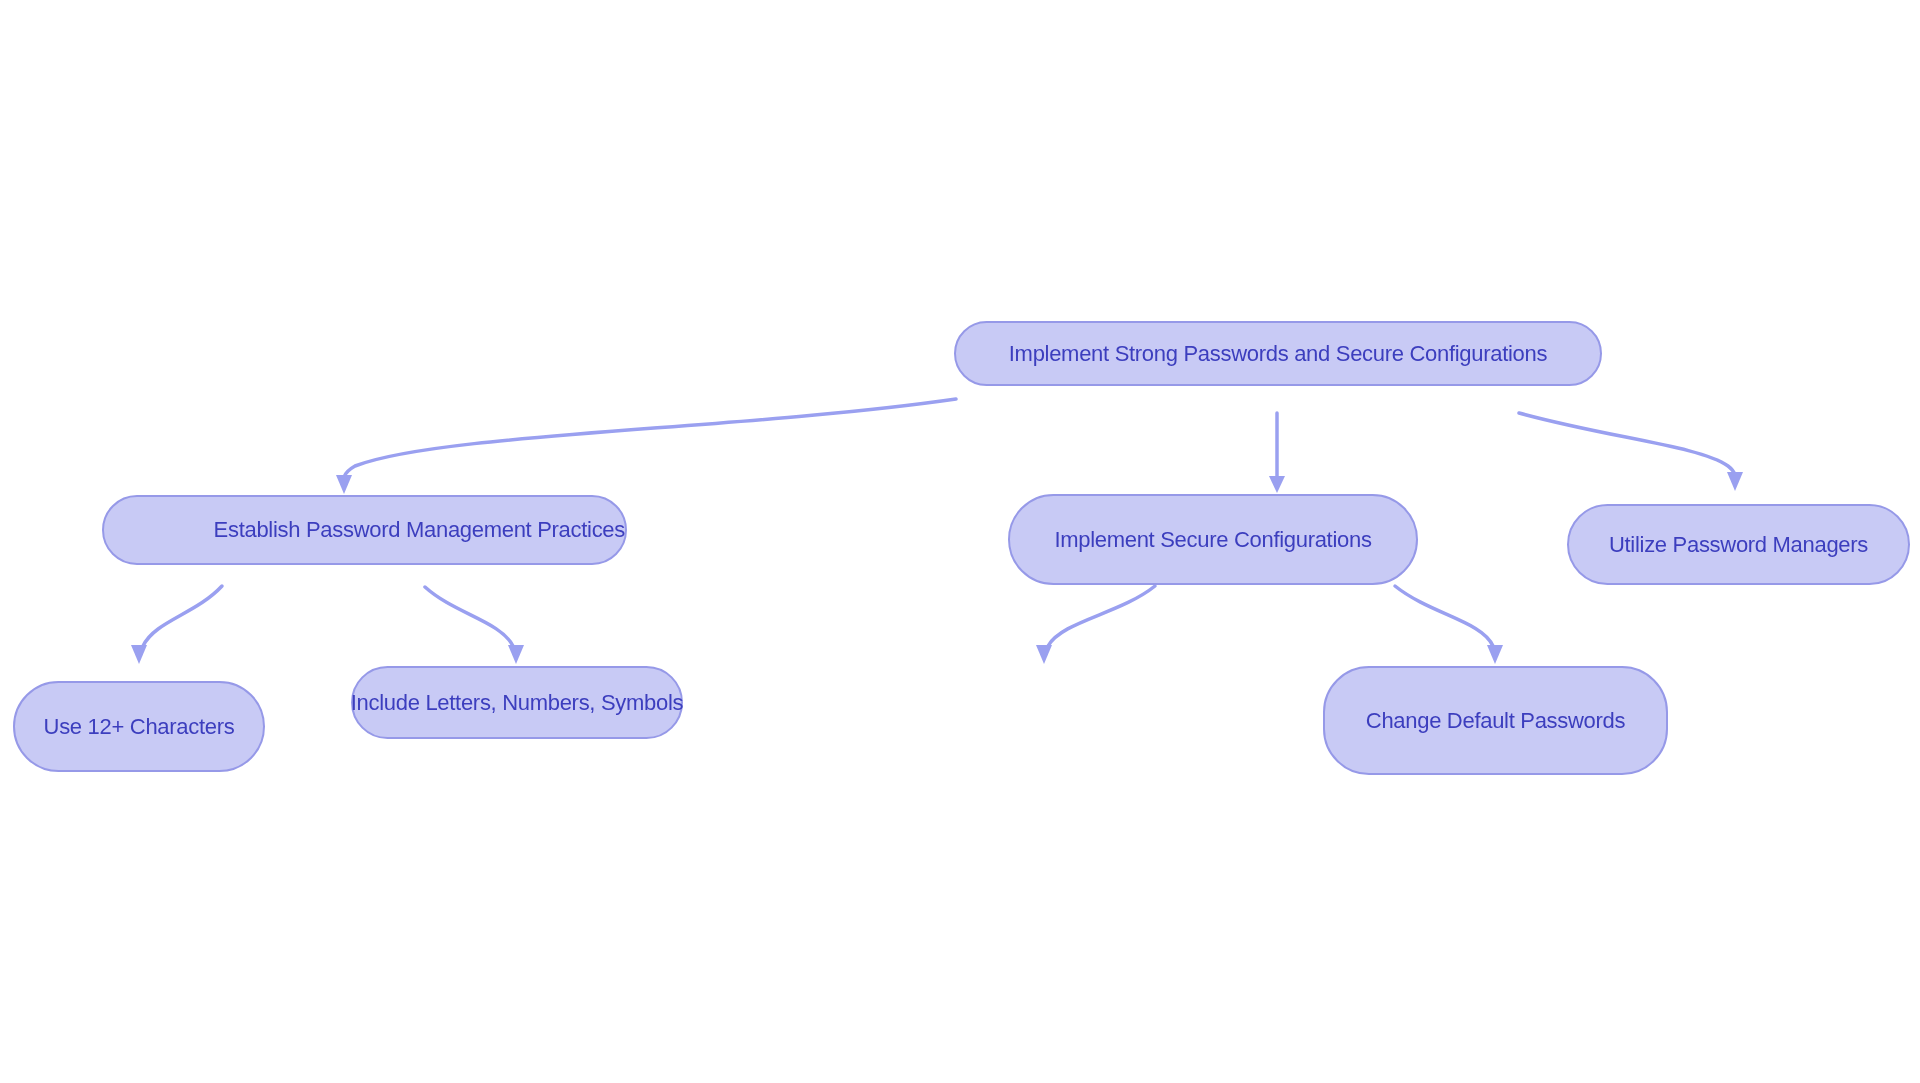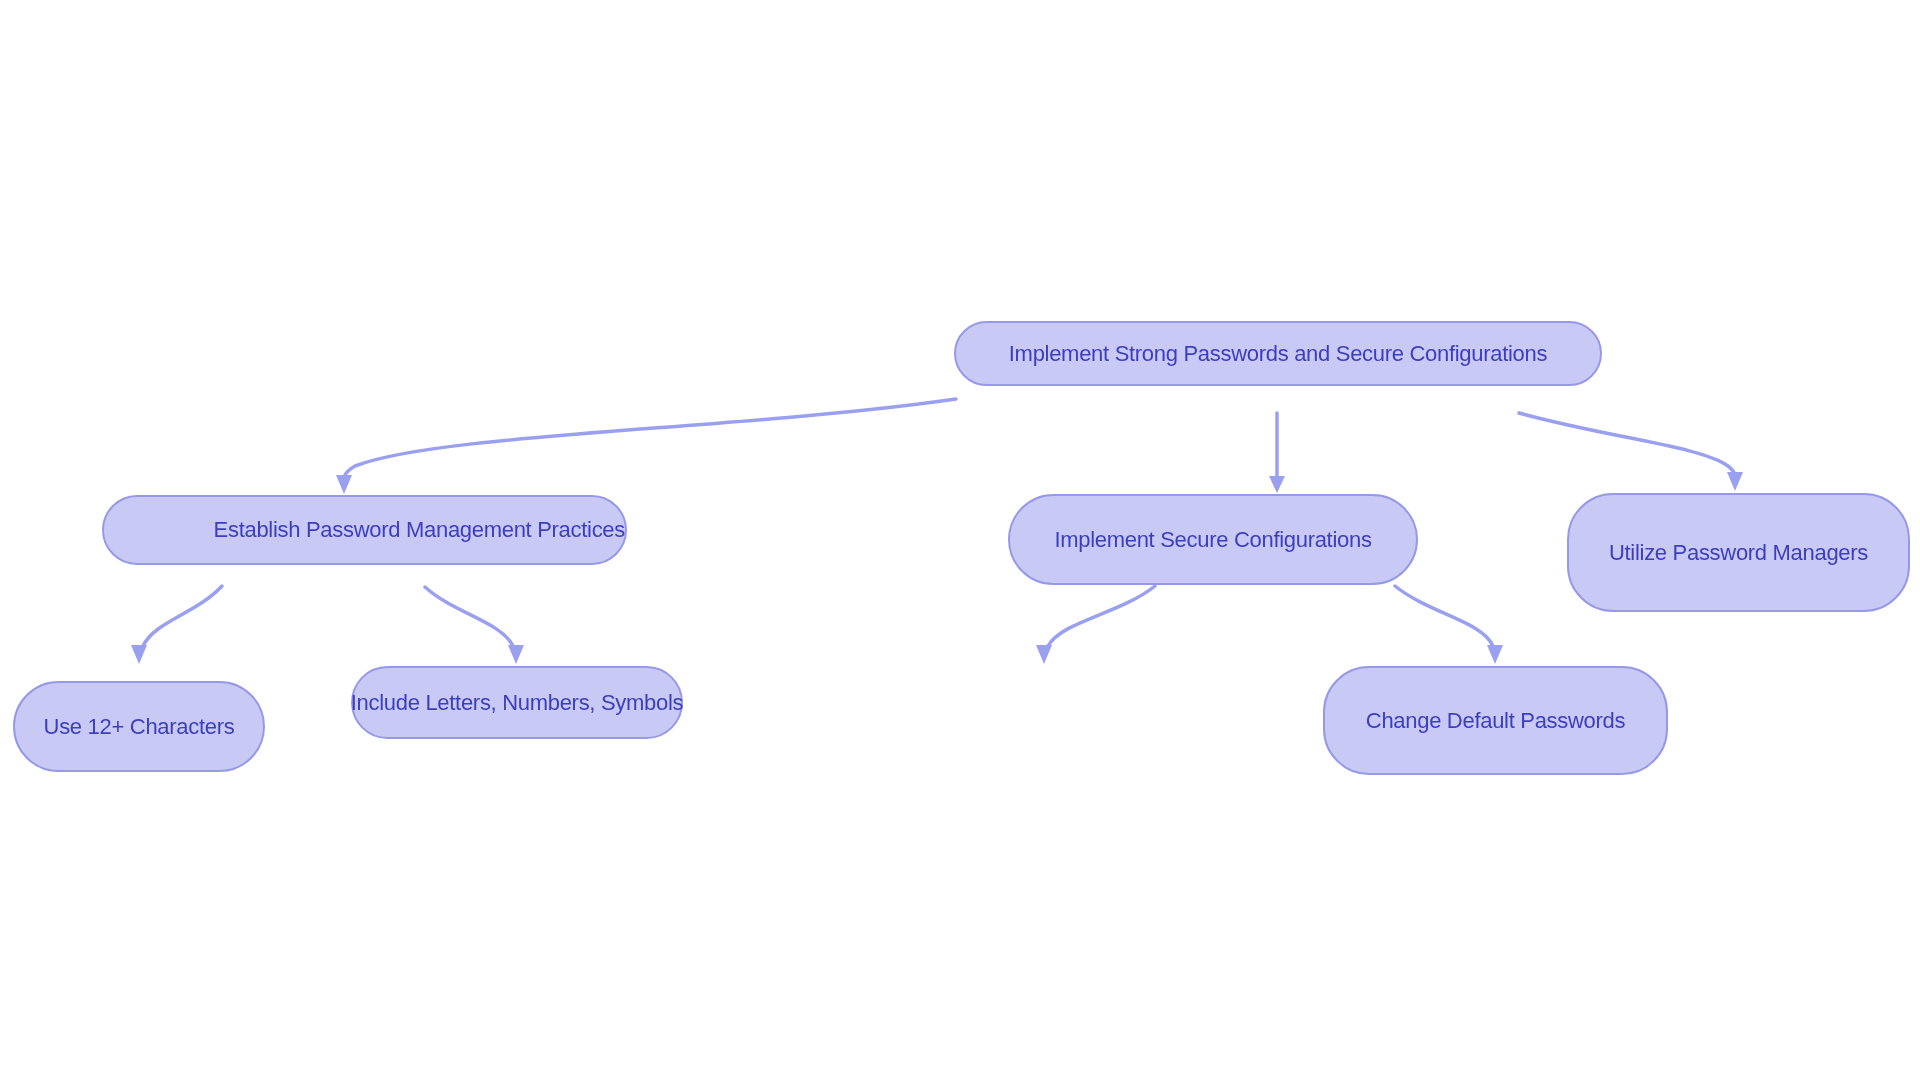--- a/index.html
+++ b/index.html
@@ -98,21 +98,21 @@
   </div>
 
   <div class="node" style="left:102px;top:495px;width:525px;height:70px;justify-content:flex-end;">
     <span>Establish Password Management Practices</span>
   </div>
 
   <div class="node" style="left:1008px;top:494px;width:410px;height:91px;">
     <span>Implement Secure Configurations</span>
   </div>
 
-  <div class="node" style="left:1567px;top:493px;width:343px;height:119px;">
+  <div class="node" style="left:1567px;top:504px;width:343px;height:81px;">
     <span>Utilize Password Managers</span>
   </div>
 
   <div class="node" style="left:13px;top:681px;width:252px;height:91px;">
     <span>Use 12+ Characters</span>
   </div>
 
   <div class="node" style="left:351px;top:666px;width:332px;height:73px;">
     <span>Include Letters, Numbers, Symbols</span>
   </div>

